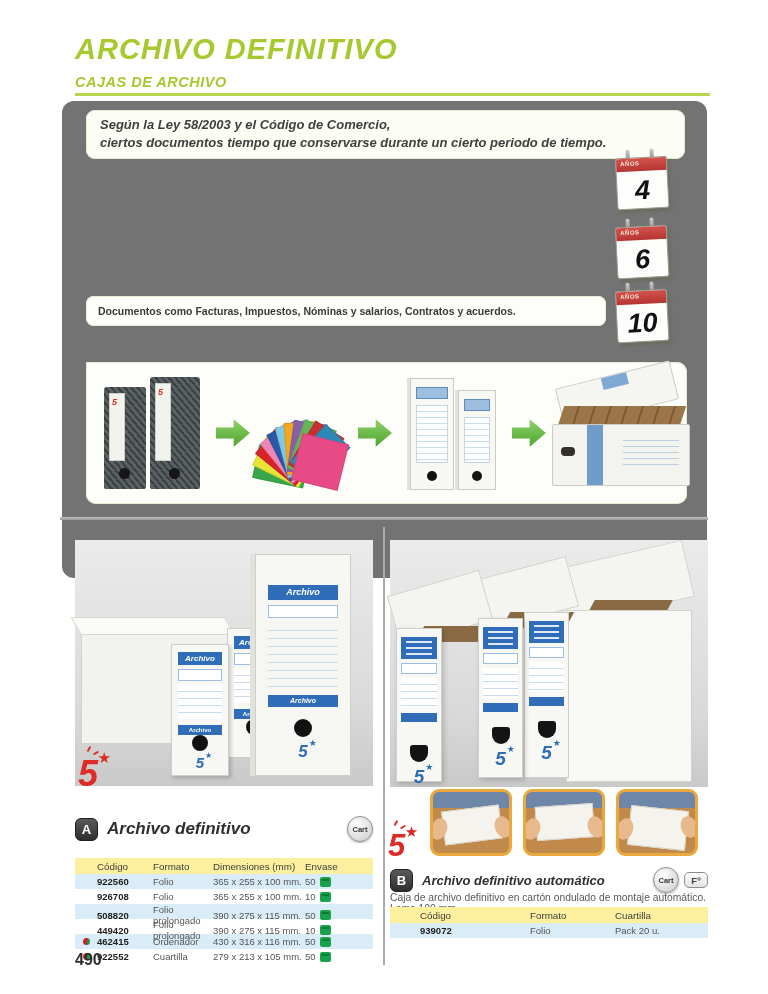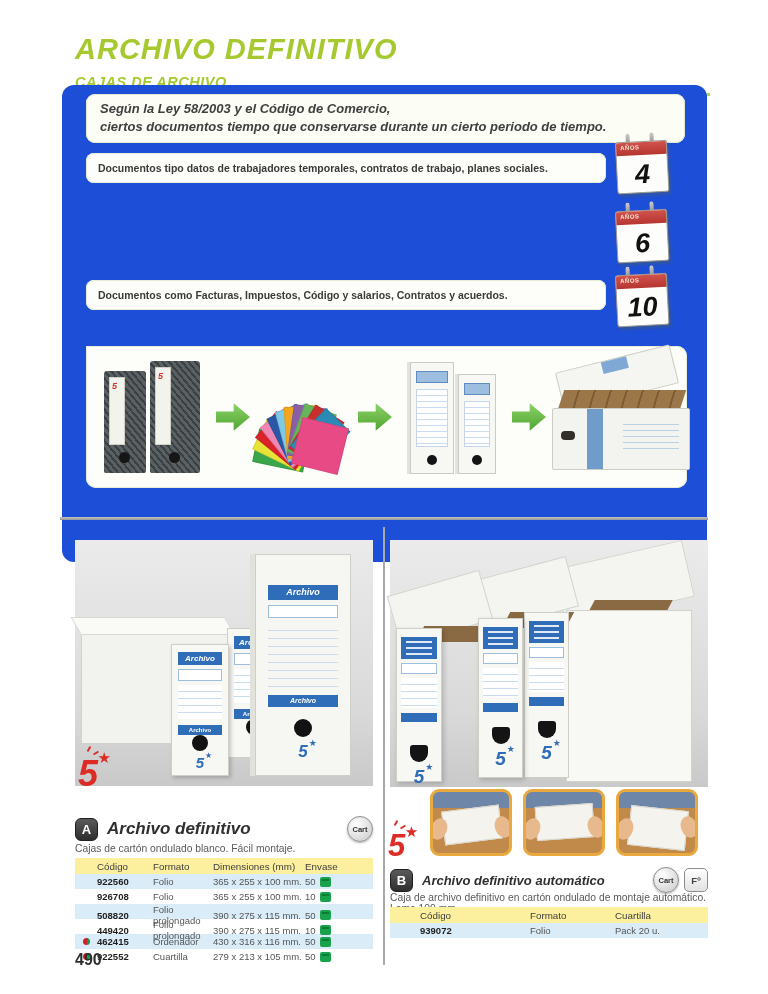--- a/index.html
+++ b/index.html
@@ -8,22 +8,22 @@
   .page { position:relative; width:768px; height:994px; background:#fff; overflow:hidden; }
 
   
   .title { position:absolute; left:75px; top:33px; font-size:29px; font-style:italic; font-weight:700;
            color:#a6c92f; letter-spacing:1px; }
   .subtitle { position:absolute; left:75px; top:74px; font-size:14.5px; font-style:italic; font-weight:700;
               color:#a6c92f; letter-spacing:.5px; }
   .green-rule { position:absolute; left:75px; top:93px; width:635px; height:3px; background:#b8d44c; }
 
   
-  .info-panel { position:absolute; left:62px; top:85px; width:645px; height:477px;
-                background:#1d4ed8; border-radius:12px; }
+  .info-panel { position:absolute; left:62px; top:101px; width:645px; height:477px;
+                background:#737373; border-radius:12px; }
   .intro-box { position:absolute; left:24px; top:9px; right:22px; background:#fcfdf5;
                border-radius:9px; padding:6px 14px 7px; box-shadow:0 0 0 1px #e4ead0 inset; }
   .intro-box div { font-size:13px; font-style:italic; font-weight:700; color:#3f3f3f; line-height:1.4; }
 
   .rule-box { position:absolute; left:24px; width:520px; background:#fdfefa; border-radius:8px;
               padding:5px 12px; box-shadow:0 0 0 1px #e7ecd4 inset; display:flex; align-items:center; }
   .rule-box .rtext { font-size:10.5px; font-weight:700; color:#3a3a3a; line-height:1.35; }
   .rule-1 { top:68px;  min-height:30px; }
   .rule-2 { top:127px; min-height:44px; }
   .rule-3 { top:195px; min-height:30px; }
@@ -204,21 +204,21 @@
   .sec-b { left:390px; top:867px; width:318px; }
   .letter-badge { width:23px; height:23px; border-radius:6px; background:linear-gradient(#5a5a5a,#2e2e2e);
                   color:#fff; font-weight:700; font-size:13px; display:flex; align-items:center;
                   justify-content:center; border:1px solid #1f1f1f; flex:0 0 auto; }
   .sec-title { margin-left:9px; font-size:17px; font-style:italic; font-weight:700; color:#2f2f2f; }
   .sec-b .sec-title { font-size:13px; }
   .sec-badges { margin-left:auto; display:flex; align-items:center; gap:5px; }
   .cart-badge { width:26px; height:26px; border-radius:50%; background:radial-gradient(circle at 35% 30%,#ffffff,#c9c9c9);
                 border:1.5px solid #8d8d8d; box-shadow:0 1px 2px rgba(0,0,0,.3); display:flex; align-items:center;
                 justify-content:center; font-size:7.5px; font-weight:700; color:#333; cursor:pointer; }
-  .fmt-badge { width:24px; height:24px; border-radius:5px; background:linear-gradient(#ffffff,#e2e2e2);
+  .fmt-badge { width:24px; height:16px; border-radius:5px; background:linear-gradient(#ffffff,#e2e2e2);
                border:1.5px solid #8d8d8d; display:flex; align-items:center; justify-content:center;
                font-size:9.5px; font-weight:700; color:#444; cursor:pointer;text-align:center; }
   .sec-desc { position:absolute; font-size:10.3px; color:#5a5a5a; }
   .desc-a { left:75px; top:843px; width:298px; }
   .desc-b { left:390px; top:892px; width:318px; }
 
   
   .ptable { position:absolute; font-size:9.5px; color:#555; }
   .table-a { left:75px; top:858px; width:298px; }
   .table-b { left:390px; top:907px; width:318px; }
@@ -244,43 +244,40 @@
   <div class="title">ARCHIVO DEFINITIVO</div>
   <div class="subtitle">CAJAS DE ARCHIVO</div>
   <div class="green-rule"></div>
 
   <div class="info-panel">
     <div class="intro-box">
       <div>Según la Ley 58/2003 y el Código de Comercio,</div>
       <div>ciertos documentos tiempo que conservarse durante un cierto periodo de tiempo.</div>
     </div>
 
-    <div class="rule-box rule-1">
-      <div class="rtext">Documentos tipo datos de trabajadores temporales, contratos de trabajo, planes sociales.</div>
-    </div>
     <div class="calendar cal-1">
       <span class="cal-pin pin-l"></span>
       <span class="cal-pin pin-r"></span>
       <div class="cal-card">
         <div class="cal-top">AÑOS</div>
         <div class="cal-num">4</div>
       </div>
     </div>
 
     <div class="calendar cal-2">
       <span class="cal-pin pin-l"></span>
       <span class="cal-pin pin-r"></span>
       <div class="cal-card">
         <div class="cal-top">AÑOS</div>
         <div class="cal-num">6</div>
       </div>
     </div>
 
     <div class="rule-box rule-3">
-      <div class="rtext">Documentos como Facturas, Impuestos, Código y salarios, Contratos y acuerdos.</div>
+      <div class="rtext">Documentos como Facturas, Impuestos, Nóminas y salarios, Contratos y acuerdos.</div>
     </div>
     <div class="calendar cal-3">
       <span class="cal-pin pin-l"></span>
       <span class="cal-pin pin-r"></span>
       <div class="cal-card">
         <div class="cal-top">AÑOS</div>
         <div class="cal-num">10</div>
       </div>
     </div>
 
@@ -387,21 +384,20 @@
     <span class="sp sp1"></span><span class="sp sp2"></span>
   </div>
 
   <div class="sec-header sec-a">
     <div class="letter-badge">A</div>
     <div class="sec-title">Archivo definitivo</div>
     <div class="sec-badges">
       <div class="cart-badge">Cart</div>
     </div>
   </div>
-  <div class="sec-desc desc-a">Cajas de cartón ondulado blanco. Fácil montaje.</div>
 
   <div class="ptable table-a">
     <div class="thead">
       <span></span>
       <span>Código</span>
       <span>Formato</span>
       <span>Dimensiones (mm)</span>
       <span>Envase</span>
     </div>
     <div class="trow">

